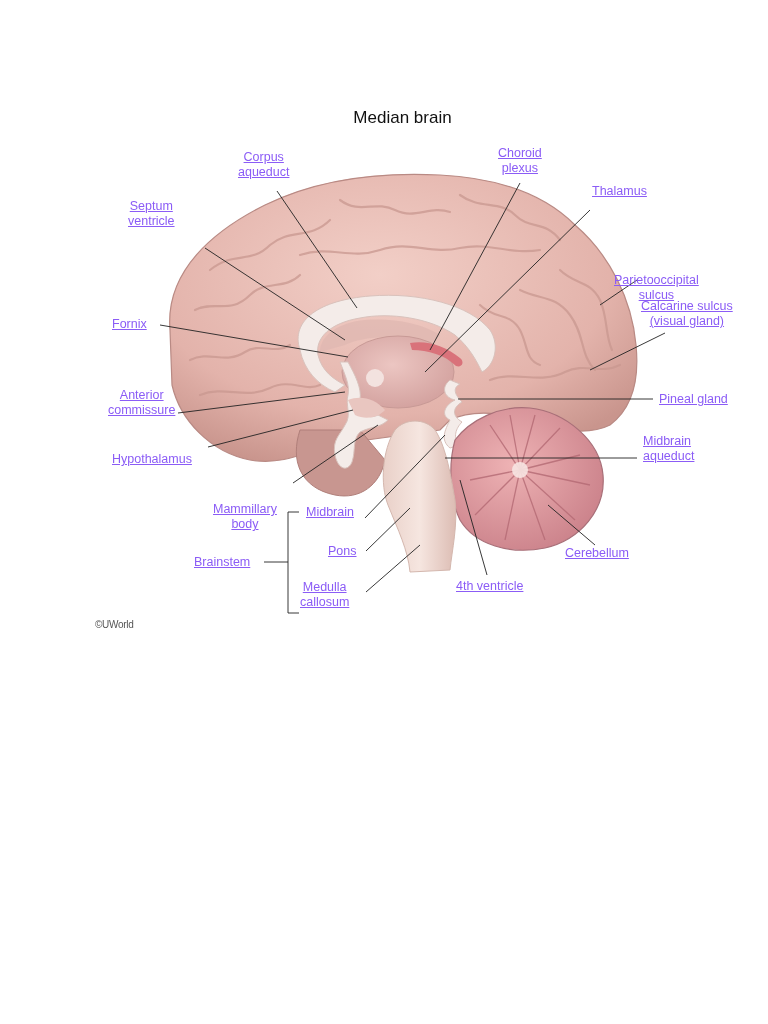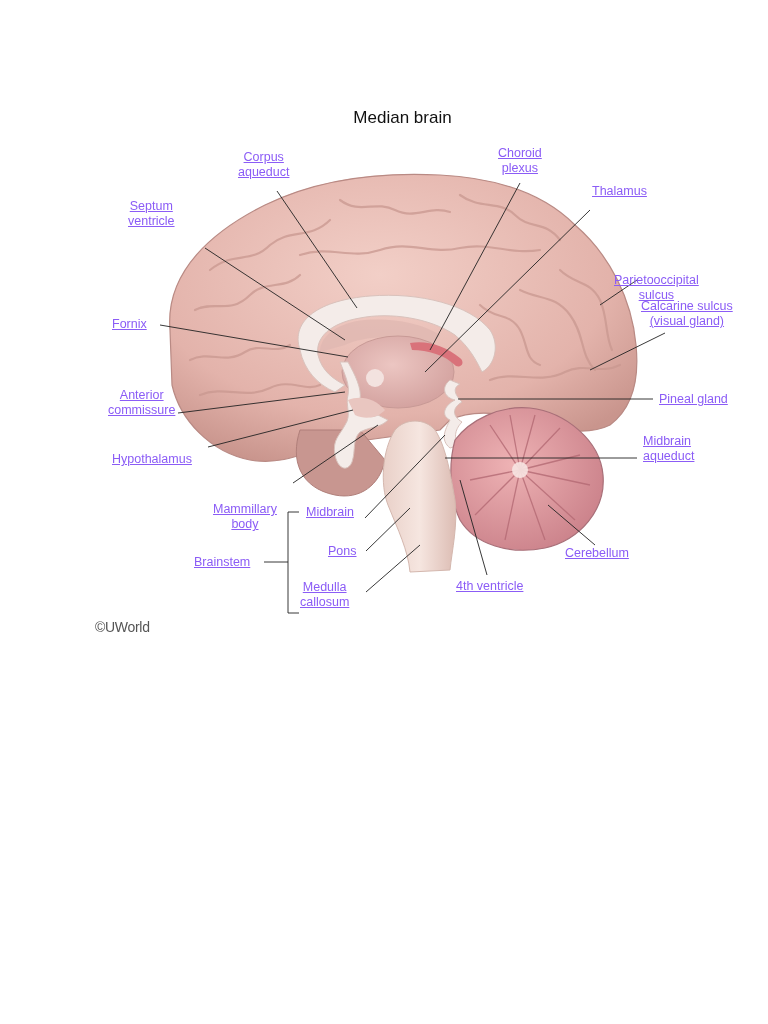--- a/index.html
+++ b/index.html
@@ -3,21 +3,21 @@
 <meta charset="utf-8">
 <style>
   html, body { margin:0; padding:0; background:#ffffff; }
   body { width:768px; height:1024px; position:relative; overflow:hidden;
          font-family:"Liberation Sans", sans-serif; color:#222; }
   .title { position:absolute; left:0; width:768px; top:108px; text-align:center;
            font-weight:normal; font-size:17px; color:#111; padding-left:37px; box-sizing:border-box; }
   .lbl { position:absolute; font-size:12.5px; line-height:15px; color:#8b5cf6; white-space:nowrap;text-decoration:underline; }
   .c { text-align:center; }
   svg.art { position:absolute; left:0; top:0; }
-  .copy { position:absolute; left:95px; top:619px; font-size:14px; color:#555; letter-spacing:-0.3px; }
+  .copy { position:absolute; left:95px; top:619px; font-size:10px; color:#555; letter-spacing:-0.3px; }
 </style>
 </head>
 <body>
 
 <svg class="art" width="768" height="1024" viewBox="0 0 768 1024">
   <defs>
     <radialGradient id="gCortex" cx="45%" cy="35%" r="70%">
       <stop offset="0%" stop-color="#f2cfc7"></stop>
       <stop offset="70%" stop-color="#e3b3ab"></stop>
       <stop offset="100%" stop-color="#c9958d"></stop>

